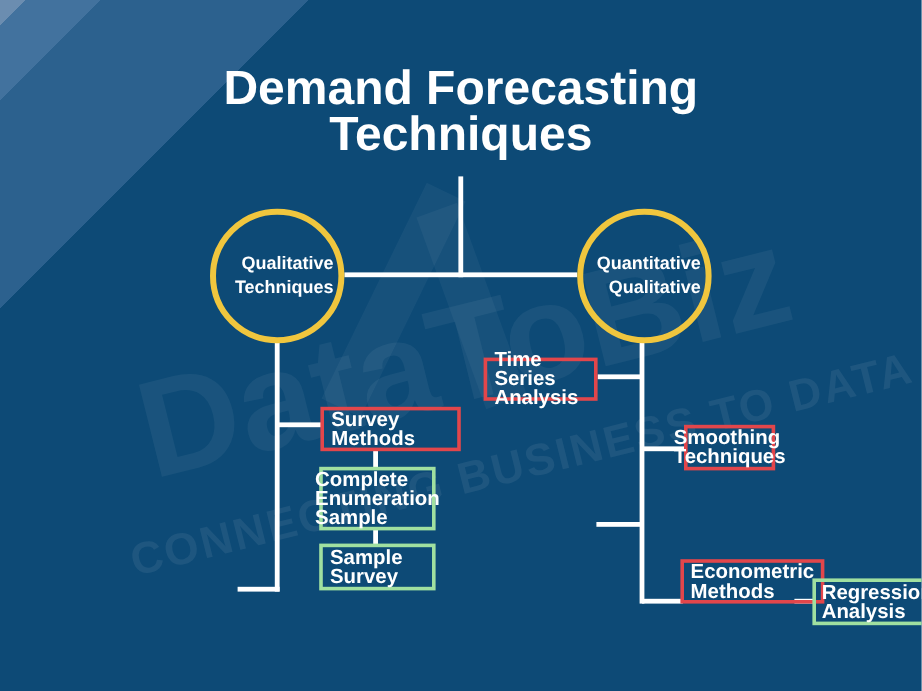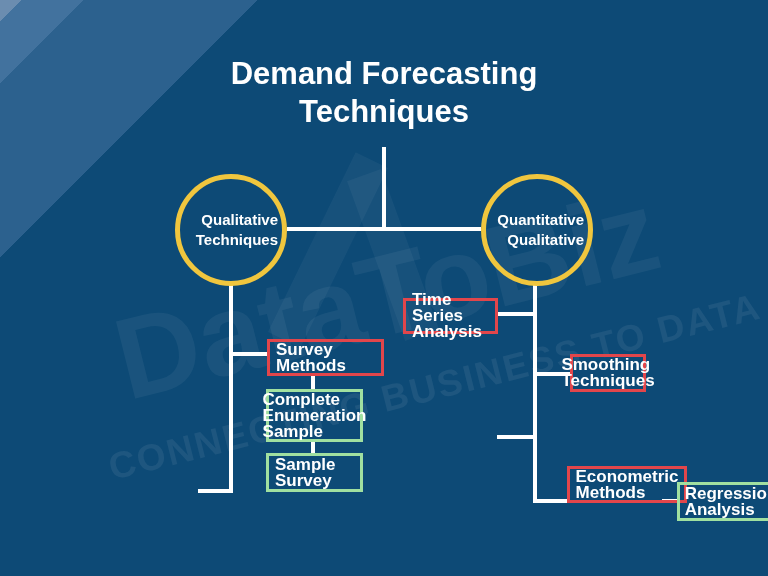--- a/index.html
+++ b/index.html
@@ -29,21 +29,21 @@
     color:rgba(255,255,255,0.07);
     transform:rotate(-14deg);
   }
   .wm-logo{position:absolute;left:280px;top:130px;width:170px;height:220px;pointer-events:none;}
   .wm-logo .bar{position:absolute;background:rgba(255,255,255,0.045);}
   .wm-logo .bar1{left:30px;top:20px;width:36px;height:200px;transform:rotate(26deg);}
   .wm-logo .bar2{left:95px;top:40px;width:36px;height:170px;transform:rotate(-20deg);}
   
   .title{
     position:absolute;left:184px;top:55px;width:400px;margin:0;
-    font-size:31px;line-height:38px;font-weight:bold;
+    font-size:40px;line-height:38px;font-weight:bold;
     color:#ffffff;text-align:center;
   }
   
   .line{position:absolute;background:#ffffff;}
   .l-title-stem   {left:382px;top:147px;width:4px;height:84px;}
   .l-hmain        {left:287px;top:227px;width:194px;height:4px;}
   .l-left-stem    {left:229px;top:284px;width:4px;height:209px;}
   .l-survey-branch{left:231px;top:352px;width:38px;height:4px;}
   .l-opinion-branch{left:198px;top:489px;width:35px;height:4px;}
   .l-sm-ce        {left:311px;top:374px;width:4px;height:17px;}

